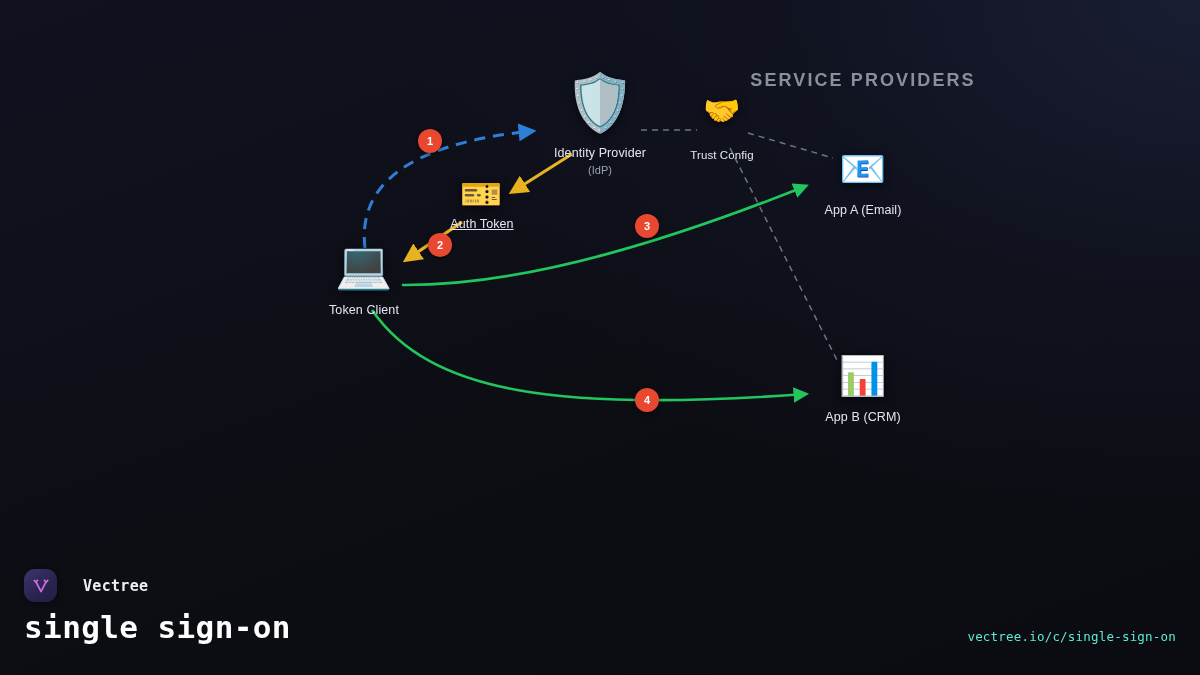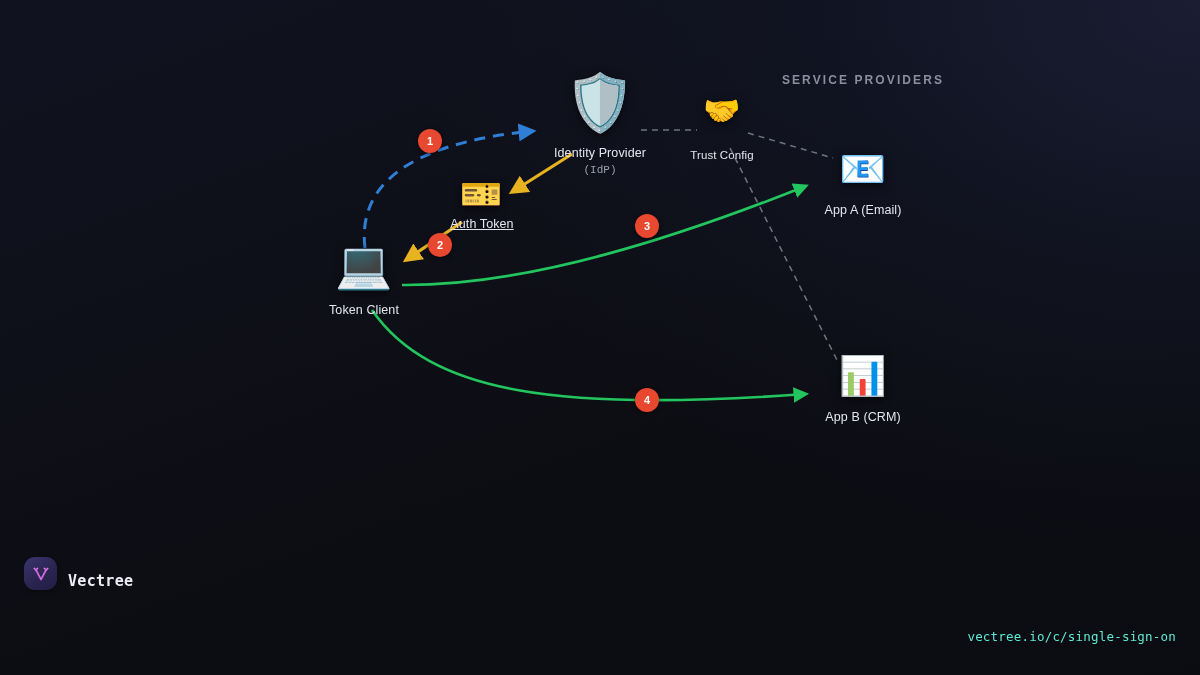--- a/index.html
+++ b/index.html
@@ -42,21 +42,20 @@
   .node .caption{
     margin-top:15px;
     font-size:12.5px;
     color:#e3e6ee;
     letter-spacing:0.1px;
   }
   .node .subcaption{
     margin-top:4px;
     font-size:11px;
     color:#9aa0ae;
-    font-family:Liberation Mono, monospace;
   }
 
   #node-idp{ left:600px; top:125px; }
   #node-idp .glyph{ font-size:56px; }
   #node-token{ left:482px; top:204px; }
   #node-token .glyph{ font-size:34px; }
   #node-token .caption{ margin-top:6px;text-decoration:underline; }
   #node-client{ left:364px; top:279px; }
   #node-client .glyph{ font-size:46px; }
   #node-trust{ left:722px; top:128px; }
@@ -65,21 +64,21 @@
   #node-appa{ left:863px; top:183px; }
   #node-appa .glyph{ font-size:38px; }
   #node-appb{ left:863px; top:390px; }
   #node-appb .glyph{ font-size:38px; }
 
   
   #service-providers-label{
     position:absolute;
     left:863px; top:80px;
     transform:translate(-50%,-50%);
-    font-size:12px;
+    font-size:18px;
     font-weight:bold;
     letter-spacing:2.1px;
     color:#8a8f9e;
     white-space:nowrap;
   }
 
   
   .step-badge{
     position:absolute;
     width:24px; height:24px;
@@ -96,22 +95,22 @@
   #step-1{ left:430px; top:141px; }
   #step-2{ left:440px; top:245px; }
   #step-3{ left:647px; top:226px; }
   #step-4{ left:647px; top:400px; }
 
   
   #footer{
     position:absolute; left:0; right:0; bottom:0; height:118px;
   }
   #brand-row{
-    position:absolute; left:24px; top:0;
-    display:flex; align-items:flex-end; gap:11px;
+    position:absolute; left:24px; top:12px;
+    display:flex; align-items:center; gap:26px;
   }
   #brand-logo{
     width:33px; height:33px; border-radius:11px;
     background:linear-gradient(145deg,#3b3570 0%,#2a2550 55%,#221d45 100%);
     display:flex; align-items:center; justify-content:center;
     box-shadow:0 1px 5px rgba(0,0,0,0.5);
   }
   #brand-name{
     font-family:"DejaVu Sans Mono", monospace;
     font-size:15px; font-weight:bold;
@@ -215,14 +214,15 @@
       <svg width="20" height="20" viewBox="0 0 20 20" xmlns="http://www.w3.org/2000/svg">
         <path d="M5 6 L10 15.5 L15 6" fill="none" stroke="#c96bdc" stroke-width="1.7" stroke-linecap="round" stroke-linejoin="round"></path>
         <path d="M5 6 L3.2 4.4 M5 6 L6.6 4.2" fill="none" stroke="#e07ae8" stroke-width="1.5" stroke-linecap="round"></path>
         <path d="M15 6 L13.3 4.2 M15 6 L16.8 4.4" fill="none" stroke="#e07ae8" stroke-width="1.5" stroke-linecap="round"></path>
         <circle cx="5" cy="6" r="1.25" fill="#d56ae0"></circle>
         <circle cx="15" cy="6" r="1.25" fill="#d56ae0"></circle>
       </svg>
     </div>
     <span id="brand-name">Vectree</span>
   </div>
+  <div id="deck-title">single sign-on</div>
   <div id="footer-url">vectree.io/c/single-sign-on</div>
 </div>
 
 </body></html>

